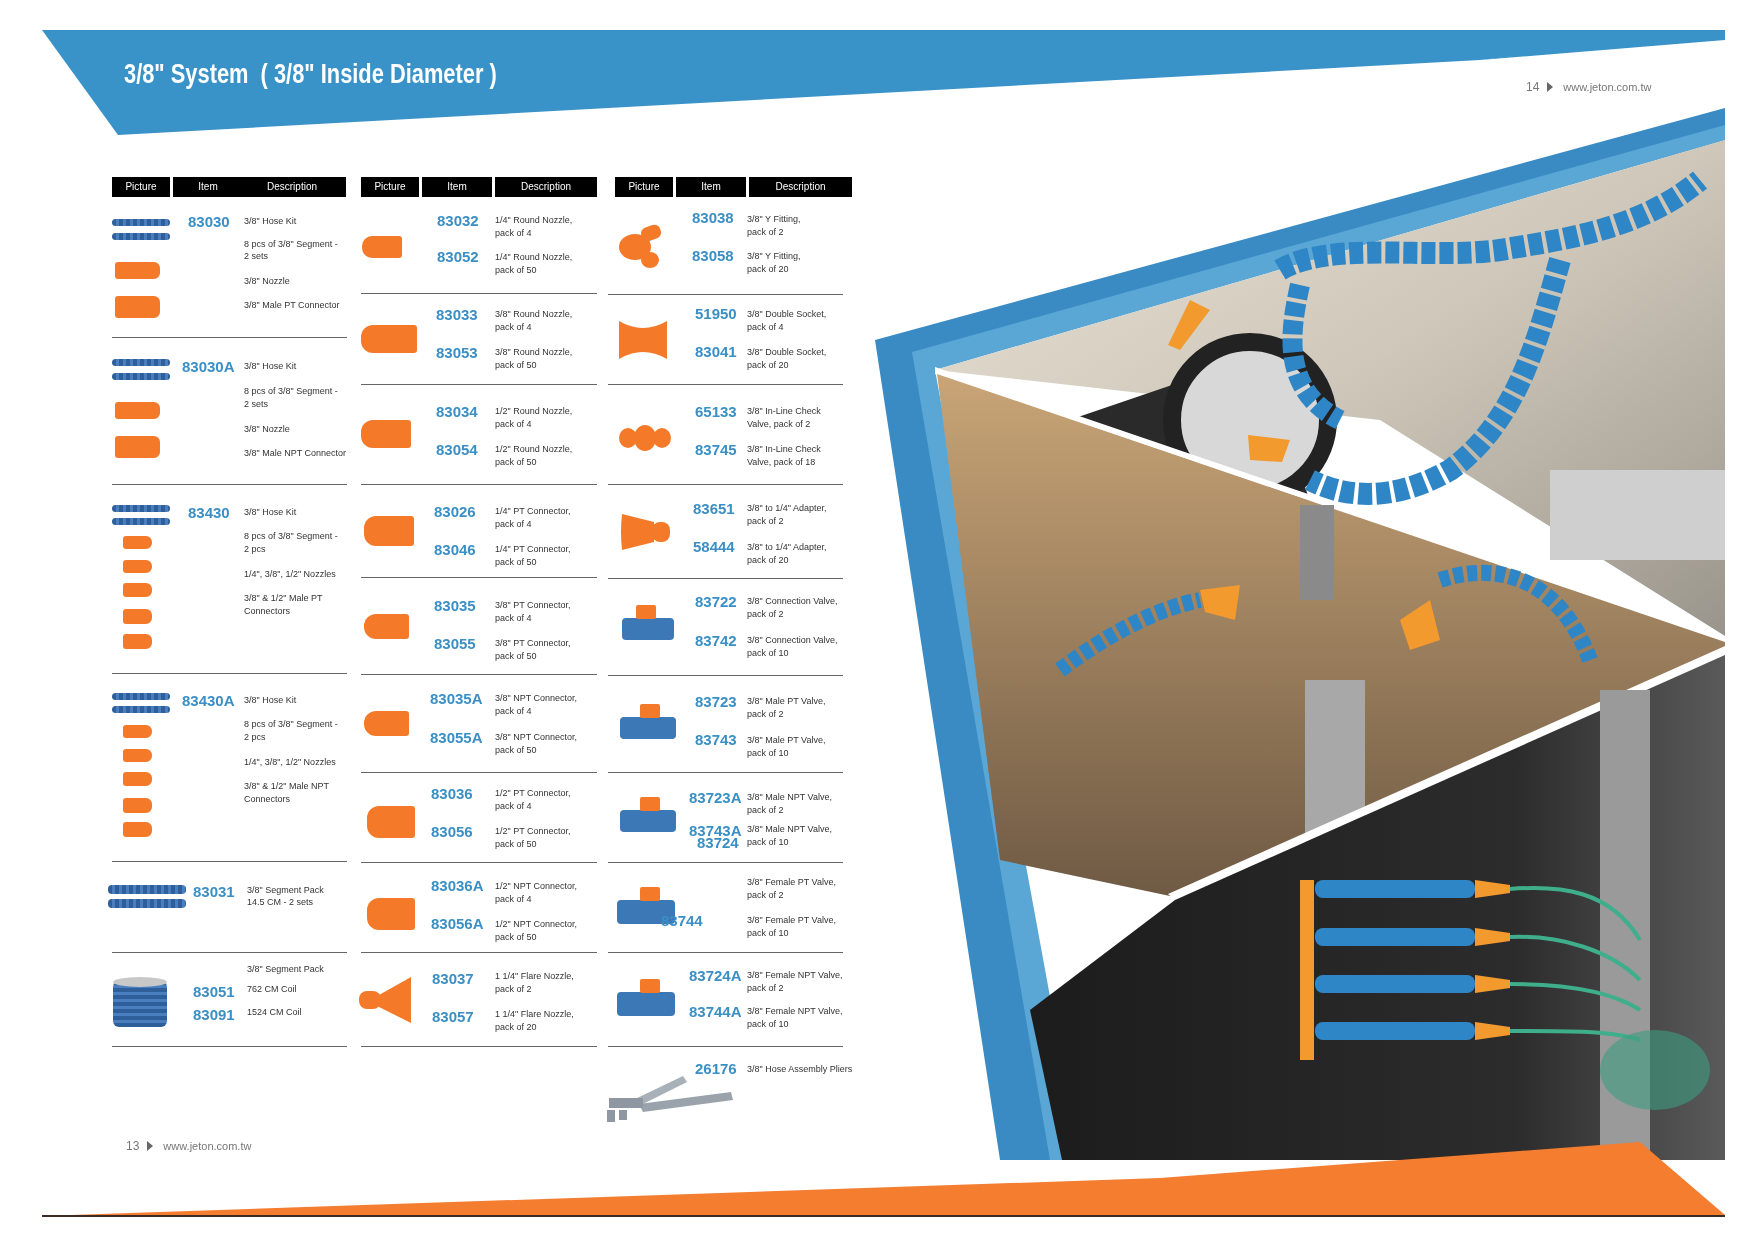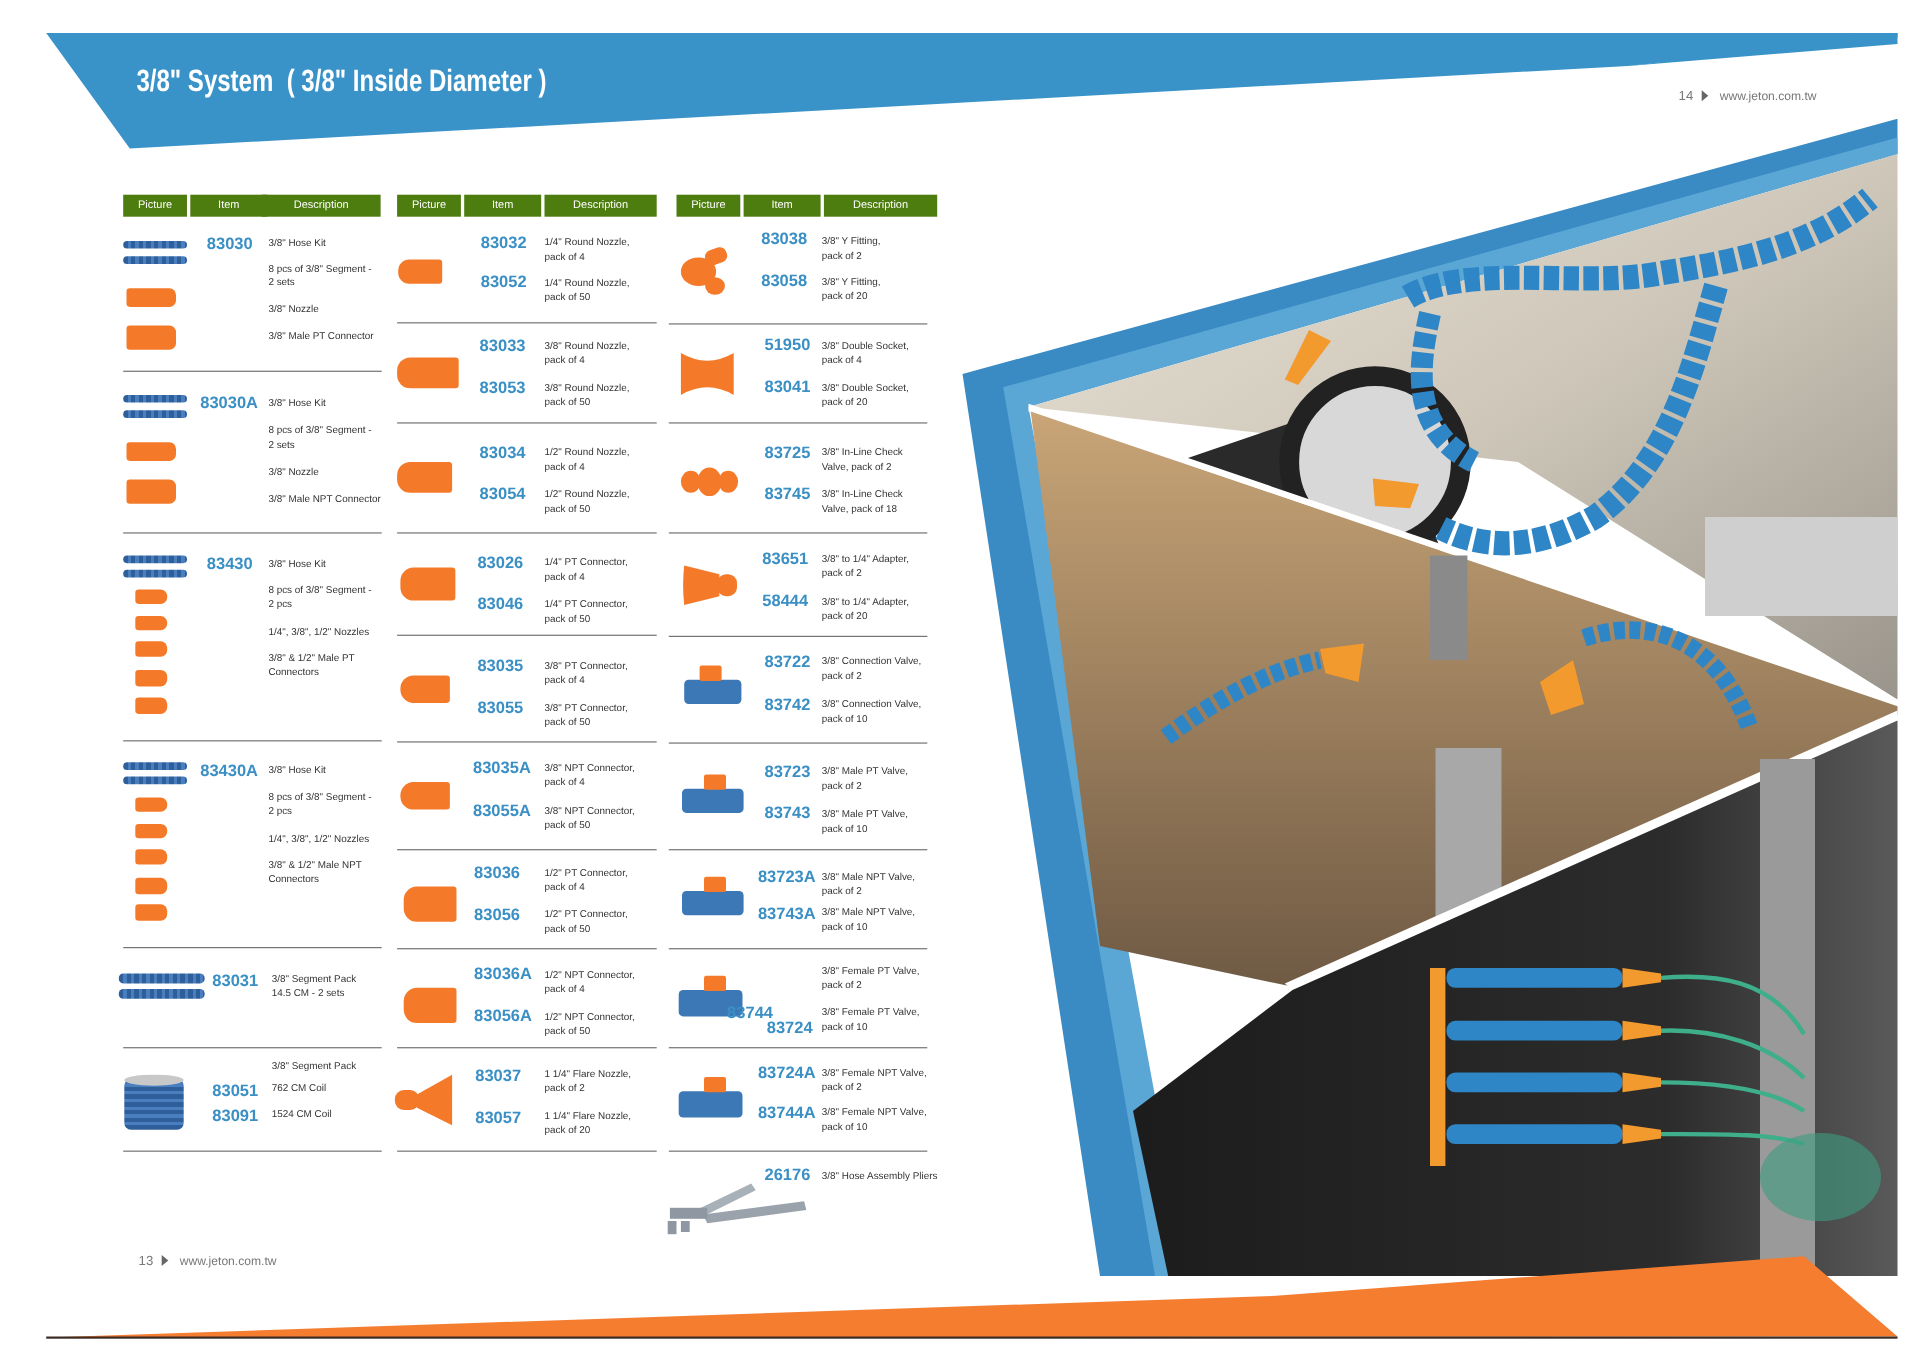--- a/index.html
+++ b/index.html
@@ -1,18 +1,18 @@
 <!DOCTYPE html>
 <html><head>
 <meta charset="utf-8">
 <style>
 *{box-sizing:border-box;margin:0;padding:0}
 html,body{width:1754px;height:1241px;background:#fff;overflow:hidden;font-family:"Liberation Sans",sans-serif;position:relative}
 .abs{position:absolute}
-.hdr{position:absolute;height:20px;background:#4d7c0f;color:#fff;font-size:10px;text-align:center;line-height:20px;top:177px}
+.hdr{position:absolute;height:20px;background:#000000;color:#fff;font-size:10px;text-align:center;line-height:20px;top:177px}
 .code{position:absolute;color:#3a8fc4;font-weight:bold;font-size:15px;font-family:"Liberation Sans",sans-serif;white-space:nowrap}
 .desc{position:absolute;color:#333;font-size:9px;line-height:13px;white-space:nowrap}
 .rule{position:absolute;height:1px;background:#666}
 .title{position:absolute;left:124px;top:58px;color:#fff;font-weight:bold;font-size:28px;font-family:"Liberation Sans",sans-serif;transform:scaleX(0.78);transform-origin:left center;letter-spacing:0px}
 .folio{position:absolute;color:#777;font-size:12px}
 .folio .arrow{display:inline-block;width:0;height:0;border-top:5px solid transparent;border-bottom:5px solid transparent;border-left:6px solid #666;margin:0 10px 0 8px;vertical-align:-1px}
 .hose{position:absolute;height:7px;border-radius:4px;background:repeating-linear-gradient(90deg,#2f5f9a 0 4px,#4a7fbf 4px 7px)}
 .nz{position:absolute;background:#f47a2a;border-radius:3px 6px 6px 3px}
 .valve-body{position:absolute;background:#3d78b6;border-radius:4px}
 .valve-cap{position:absolute;background:#f47a2a;border-radius:2px}
@@ -336,21 +336,21 @@
   <div class="desc" style="left:747px;top:359px">pack of 20</div>
 </div>
 <div class="rule" style="left:608px;top:384px;width:235px"></div>
 
 <div>
   <svg class="abs" style="left:618px;top:424px" width="54" height="28">
     <ellipse cx="10" cy="14" rx="9" ry="10" fill="#f47a2a"></ellipse>
     <ellipse cx="27" cy="14" rx="11" ry="13" fill="#f47a2a"></ellipse>
     <ellipse cx="44" cy="14" rx="9" ry="10" fill="#f47a2a"></ellipse>
   </svg>
-  <div class="code" style="left:695px;top:403px">83725</div>
+  <div class="code" style="left:695px;top:403px">65133</div>
   <div class="desc" style="left:747px;top:405px">3/8" In-Line Check</div>
   <div class="desc" style="left:747px;top:418px">Valve, pack of 2</div>
   <div class="code" style="left:695px;top:441px">83745</div>
   <div class="desc" style="left:747px;top:443px">3/8" In-Line Check</div>
   <div class="desc" style="left:747px;top:456px">Valve, pack of 18</div>
 </div>
 <div class="rule" style="left:608px;top:484px;width:235px"></div>
 
 <div>
   <svg class="abs" style="left:620px;top:512px" width="52" height="40">
@@ -398,21 +398,21 @@
   <div class="desc" style="left:747px;top:804px">pack of 2</div>
   <div class="code" style="left:689px;top:822px">83743A</div>
   <div class="desc" style="left:747px;top:823px">3/8" Male NPT Valve,</div>
   <div class="desc" style="left:747px;top:836px">pack of 10</div>
 </div>
 <div class="rule" style="left:608px;top:862px;width:235px"></div>
 
 <div>
   <div class="valve-body" style="left:617px;top:900px;width:58px;height:24px"></div>
   <div class="valve-cap" style="left:640px;top:887px;width:20px;height:14px"></div>
-  <div class="code" style="left:697px;top:926px">83724</div>
+  <div class="code" style="left:697px;top:834px">83724</div>
   <div class="desc" style="left:747px;top:876px">3/8" Female PT Valve,</div>
   <div class="desc" style="left:747px;top:889px">pack of 2</div>
   <div class="code" style="left:661px;top:912px">83744</div>
   <div class="desc" style="left:747px;top:914px">3/8" Female PT Valve,</div>
   <div class="desc" style="left:747px;top:927px">pack of 10</div>
 </div>
 <div class="rule" style="left:608px;top:952px;width:235px"></div>
 
 <div>
   <div class="valve-body" style="left:617px;top:992px;width:58px;height:24px"></div>

